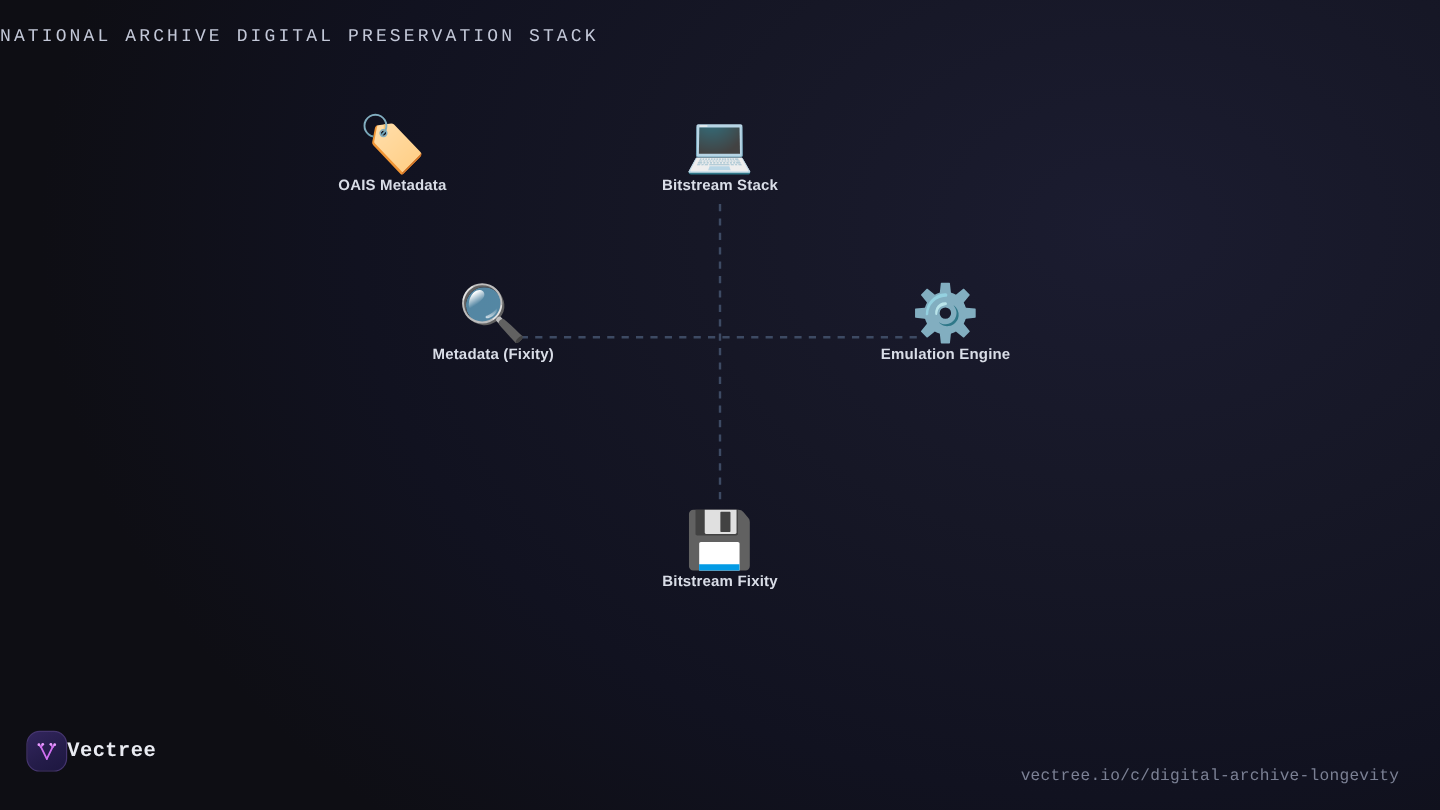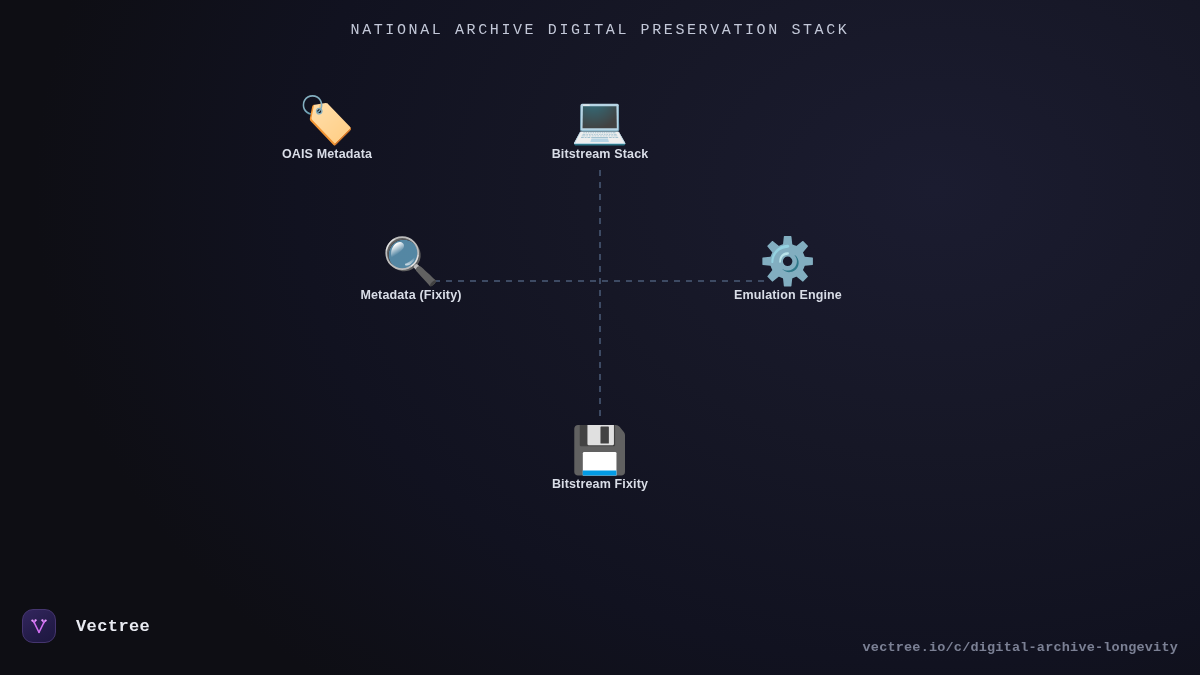--- a/index.html
+++ b/index.html
@@ -17,21 +17,21 @@
       radial-gradient(ellipse 1100px 820px at 78% 28%, #1b1c30 0%, #161726 32%, #111220 58%, #0e0e14 82%),
       #0e0e14;
     font-family:"Liberation Sans", sans-serif;
     -webkit-font-smoothing:antialiased;
   }
 
   
   #diagram-title {
     position:absolute;
     top:22px; left:0; width:1200px;
-    text-align:center;
+    text-align:left;
     font-family:"Liberation Mono", monospace;
     font-size:15px;
     font-weight:400;
     letter-spacing:2.6px;
     color:#c3c8d8;
     white-space:pre;
   }
 
   
   #connectors {
@@ -67,21 +67,21 @@
 
   
   #footer {
     position:absolute;
     left:22px; bottom:18px;
     width:1156px;
   }
   #brand-row {
     display:flex;
     align-items:center;
-    gap:20px;
+    gap:0;
     margin-bottom:14px;
     margin-top:44px;
   }
   #brand-logo {
     width:34px; height:34px;
     border-radius:11px;
     background:linear-gradient(150deg,#33265e 0%,#241c49 60%,#1d1740 100%);
     border:1px solid #45356f;
     display:flex;
     align-items:center;
@@ -100,27 +100,26 @@
     font-size:30.5px;
     font-weight:700;
     line-height:33px;
     color:#ffffff;
     letter-spacing:.2px;
     max-width:860px;
     white-space:pre-wrap;
   }
   #source-url {
     position:absolute;
-    right:0; bottom:2px;
+    right:12px; bottom:2px;
     font-family:"Liberation Mono", monospace;
     font-size:13.5px;
     color:#7b8094;
     letter-spacing:.2px;
     white-space:nowrap;
-    font-weight:bold;
   }
 </style>
 </head>
 <body>
 
 <div id="canvas">
 
   <div id="diagram-title">NATIONAL ARCHIVE DIGITAL PRESERVATION STACK</div>
 
   <svg id="connectors" viewBox="0 0 1200 675" width="1200" height="675" aria-hidden="true">

